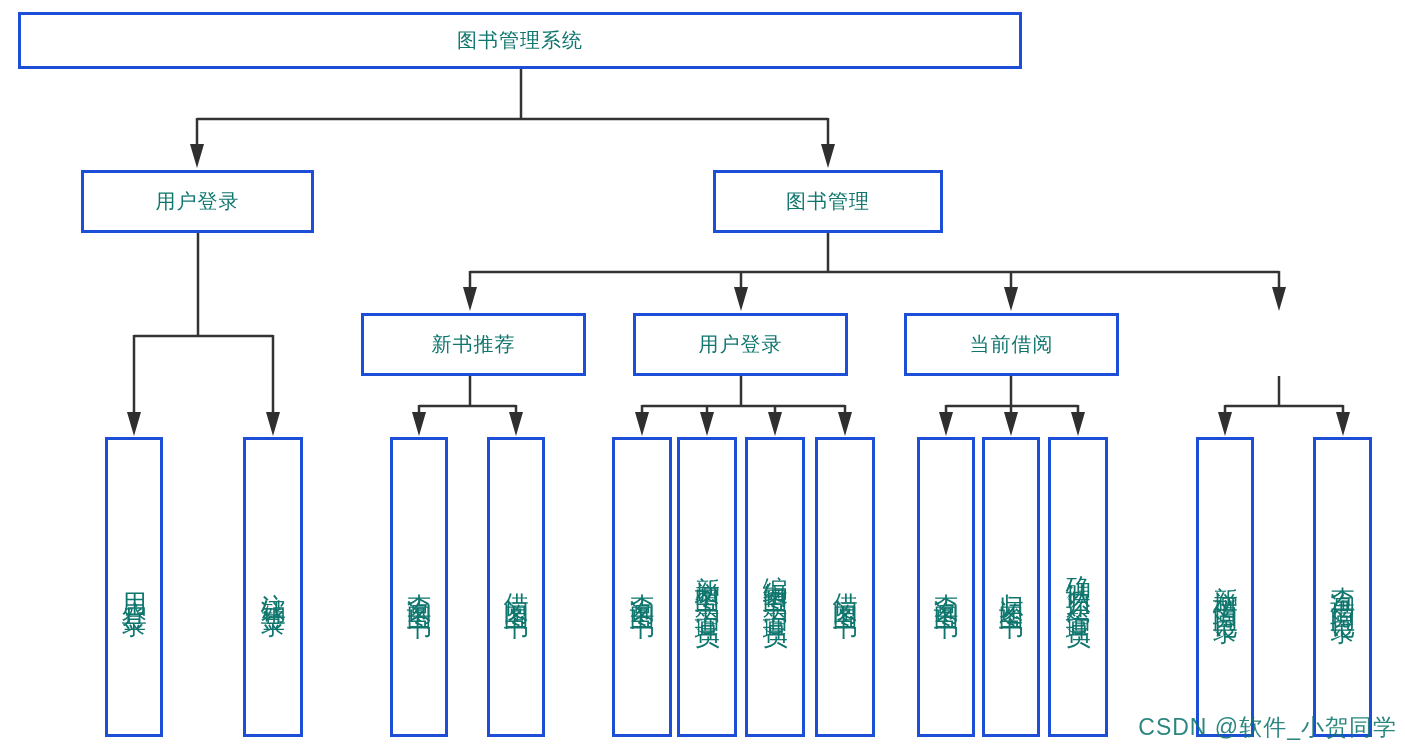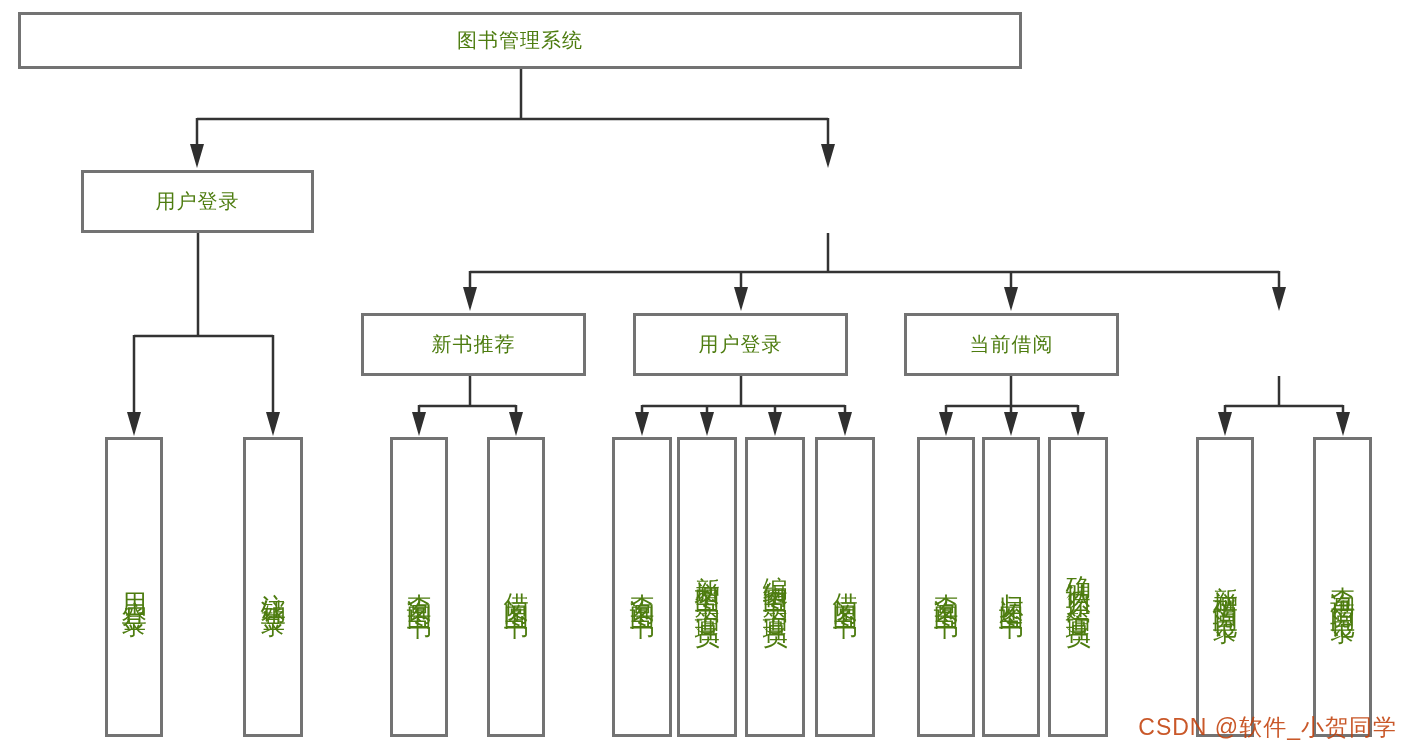--- a/index.html
+++ b/index.html
@@ -13,43 +13,43 @@
   }
   .wires {
     position: absolute;
     left: 0; top: 0;
     width: 1405px; height: 747px;
     pointer-events: none;
   }
   .box {
     position: absolute;
     background: #ffffff;
-    border: 3px solid #737373;
+    border: 3px solid #1d4ed8;
     box-sizing: border-box;
     display: flex;
     align-items: center;
     justify-content: center;
-    color: #4d7c0f;
+    color: #0f766e;
   }
   .box.h { font-size: 20px; letter-spacing: 1px; }
   .box.root { font-size: 20px; }
   .box.v span {
     writing-mode: vertical-lr;
     text-orientation: mixed;
     font-size: 25px;
     line-height: 1.1;
     letter-spacing: 7px;
     white-space: nowrap;
   }
   .watermark {
     position: absolute;
     top: 712px;
     right: 8px;
     font-size: 23px;
-    color: #c2410c;
+    color: #0f766e;
     opacity: 0.88;
     z-index: 10;
     letter-spacing: 1px;
   }
 </style>
 </head>
 <body>
 
 <div class="stage">
 
@@ -119,20 +119,23 @@
     </g>
   </svg>
 
   <div class="box h root" style="left:18px; top:12px; width:1004px; height:57px">
     <span>图书管理系统</span>
   </div>
 
   <div class="box h" style="left:81px; top:170px; width:233px; height:63px">
     <span>用户登录</span>
   </div>
+  <div class="box h" style="left:713px; top:170px; width:230px; height:63px">
+    <span>图书管理</span>
+  </div>
 
   <div class="box h" style="left:361px; top:313px; width:225px; height:63px">
     <span>新书推荐</span>
   </div>
   <div class="box h" style="left:633px; top:313px; width:215px; height:63px">
     <span>用户登录</span>
   </div>
   <div class="box h" style="left:904px; top:313px; width:215px; height:63px">
     <span>当前借阅</span>
   </div>

